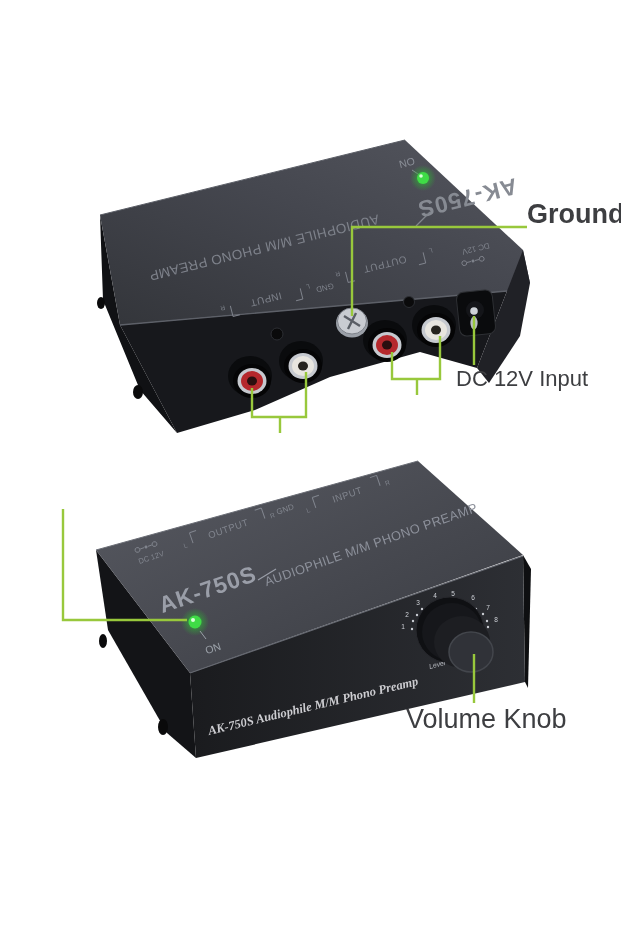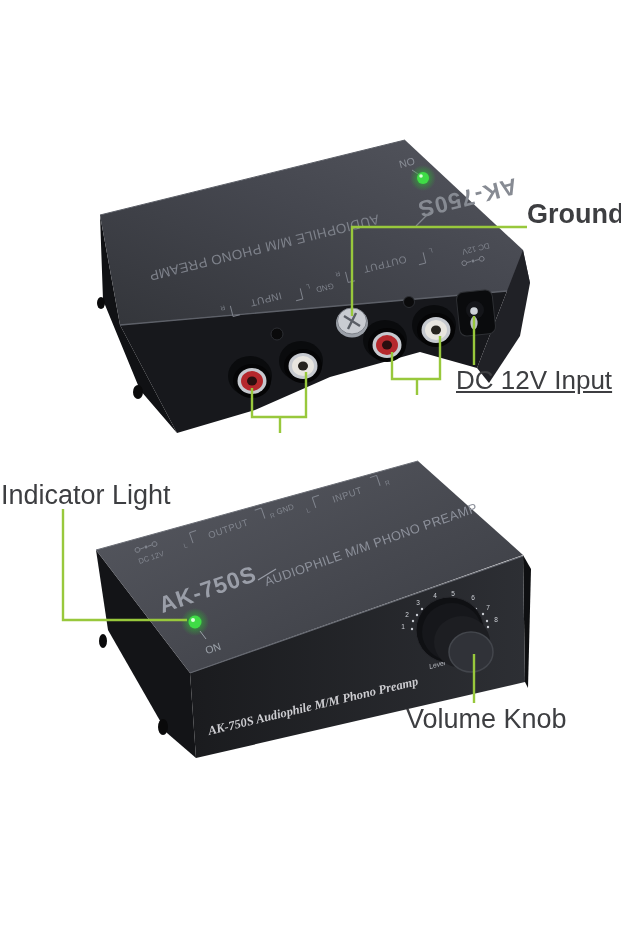--- a/index.html
+++ b/index.html
@@ -1,21 +1,21 @@
 <!DOCTYPE html>
 <html><head>
 <meta charset="utf-8">
 <style>
   html,body{margin:0;padding:0;background:#ffffff;}
   .stage{position:relative;width:621px;height:946px;background:#ffffff;overflow:hidden;
          font-family:"Liberation Sans",sans-serif;}
   .stage svg{position:absolute;left:0;top:0;}
   .label{position:absolute;font-size:27px;line-height:1.05;color:#3d3e41;white-space:nowrap;
          font-family:"Liberation Sans",sans-serif;}
-  .label.small{font-size:26px;text-decoration:underline;}
+  .label.small{font-size:22px;}
   svg text{font-family:"Liberation Sans",sans-serif;}
   svg text.serif{font-family:"Liberation Serif","DejaVu Serif",serif;}
 </style>
 </head>
 <body>
 
 <div class="stage">
 
 <svg width="621" height="946" viewBox="0 0 621 946">
   <defs>
@@ -257,16 +257,15 @@
     <polyline points="474,316 474,365"></polyline>
     <path d="M392,352 L392,379 L440,379 L440,336 M417,379 L417,395"></path>
     <path d="M252,388 L252,417 L306,417 L306,372 M280,417 L280,433"></path>
     <polyline points="63,509 63,620 187,620"></polyline>
     <polyline points="474,654 474,703"></polyline>
   </g>
 </svg>
 
 <div class="label" style="left:527px;top:200px;font-weight:bold;">Ground</div>
 <div class="label small" style="left:456px;top:367px;">DC 12V Input</div>
-<div class="label" style="left:1px;top:481px;">Indicator Light</div>
 <div class="label" style="left:406px;top:705px;">Volume Knob</div>
 
 </div>
 
 </body></html>

